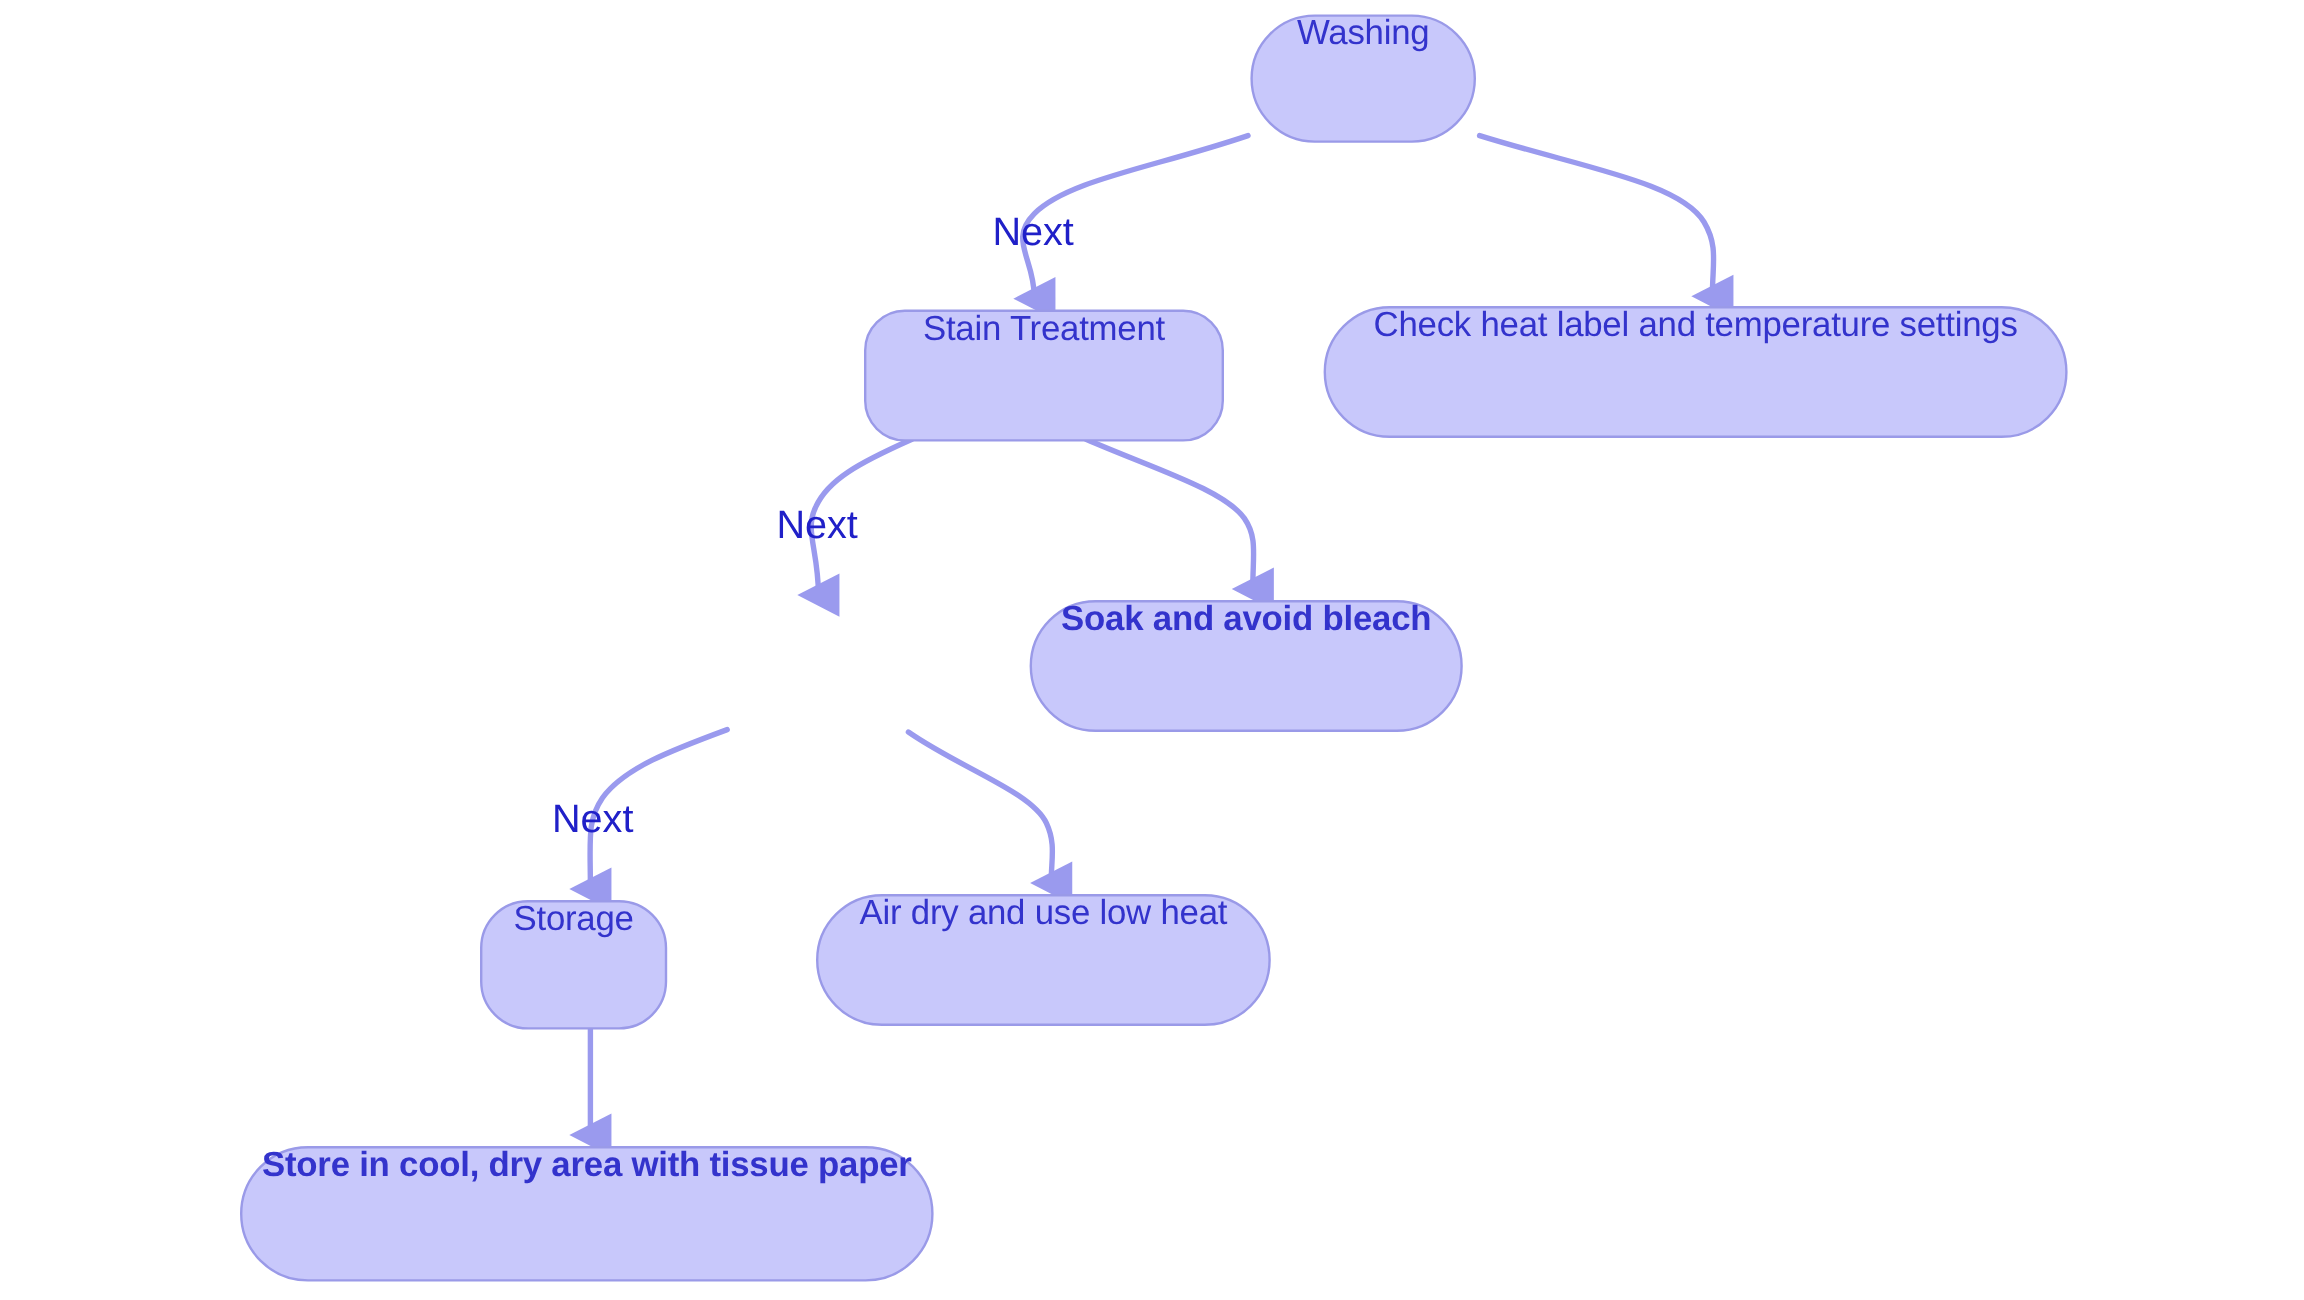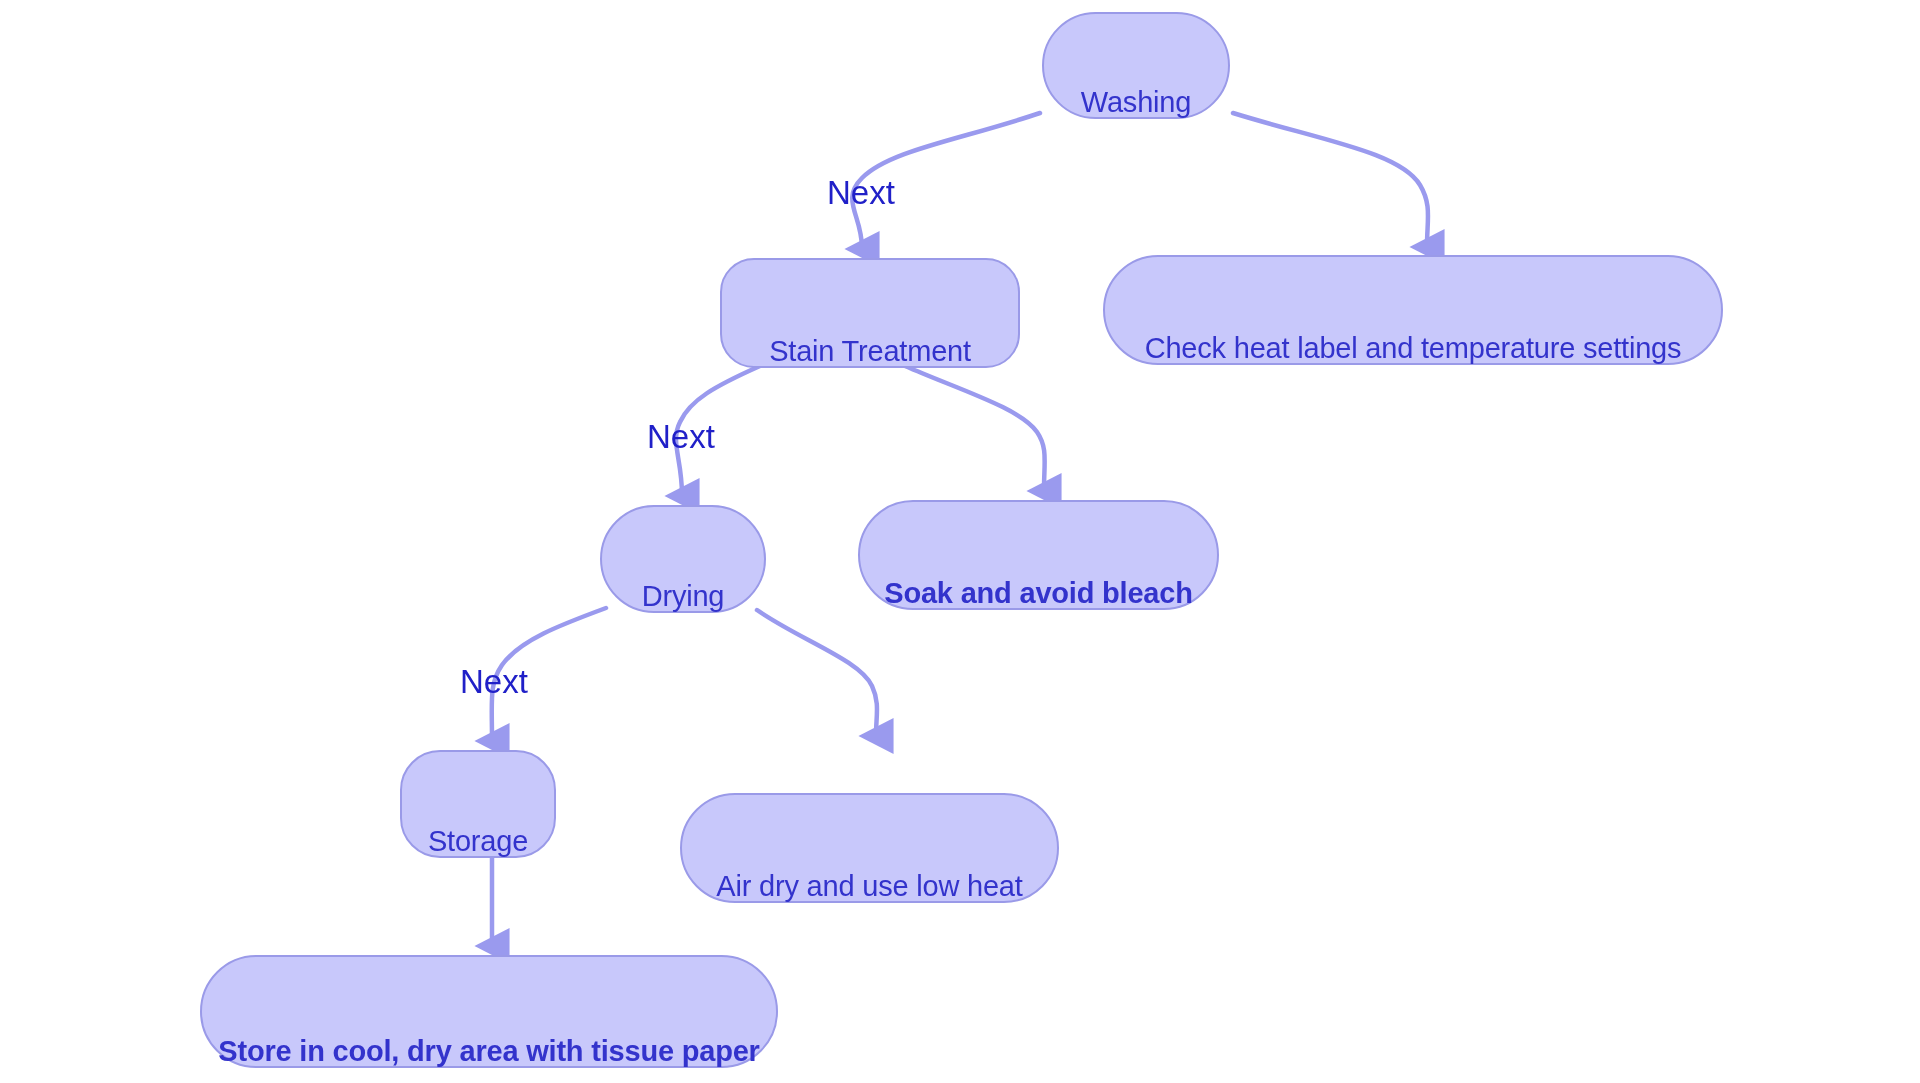--- a/index.html
+++ b/index.html
@@ -25,21 +25,21 @@
     top: 0;
     left: 0;
     width: 1920px;
     height: 1083px;
     pointer-events: none;
   }
   .node {
     position: absolute;
     box-sizing: border-box;
     display: flex;
-    align-items: flex-end;
+    align-items: flex-start;
     justify-content: center;
     background: #c8c8fb;
     border: 2px solid #9a9ae8;
     color: #3333cc;
     font-size: 29px;
     font-family: "Liberation Sans", sans-serif;
     font-weight: 400;
     letter-spacing: -0.2px;
     white-space: nowrap;
     line-height: 1;
@@ -58,21 +58,21 @@
     background: transparent;
     line-height: 1;
   }
   
   .n-washing        { left: 1042px; top: 12px;  width: 188px; height: 107px; border-radius: 54px; }
   .n-stain          { left: 720px;  top: 258px; width: 300px; height: 110px; border-radius: 34px; }
   .n-carelabel      { left: 1103px; top: 255px; width: 620px; height: 110px; border-radius: 55px; }
   .n-drying         { left: 600px;  top: 505px; width: 166px; height: 108px; border-radius: 54px; }
   .n-soak           { left: 858px;  top: 500px; width: 361px; height: 110px; border-radius: 55px; font-weight: bold; }
   .n-storage        { left: 400px;  top: 750px; width: 156px; height: 108px; border-radius: 40px; }
-  .n-airdry         { left: 680px;  top: 745px; width: 379px; height: 110px; border-radius: 55px; margin-top: 48px; }
+  .n-airdry         { left: 680px;  top: 745px; width: 379px; height: 110px; border-radius: 55px; }
   .n-storecool      { left: 200px;  top: 955px; width: 578px; height: 113px; border-radius: 57px; font-weight: bold; }
   
   .el-1 { left: 827px; top: 176px; }
   .el-2 { left: 647px; top: 420px; }
   .el-3 { left: 460px; top: 665px; }
 </style>
 </head>
 <body>
 
 <div id="diagram-root">
@@ -108,23 +108,20 @@
   </div>
 
   <div class="node n-stain">
     <span class="node-label">Stain Treatment</span>
   </div>
 
   <div class="node n-soak">
     <span class="node-label">Soak and avoid bleach</span>
   </div>
 
-  <div class="node n-drying">
-    <span class="node-label">Drying</span>
-  </div>
 
   <div class="node n-airdry">
     <span class="node-label">Air dry and use low heat</span>
   </div>
 
   <div class="node n-storage">
     <span class="node-label">Storage</span>
   </div>
 
   <div class="node n-storecool">

